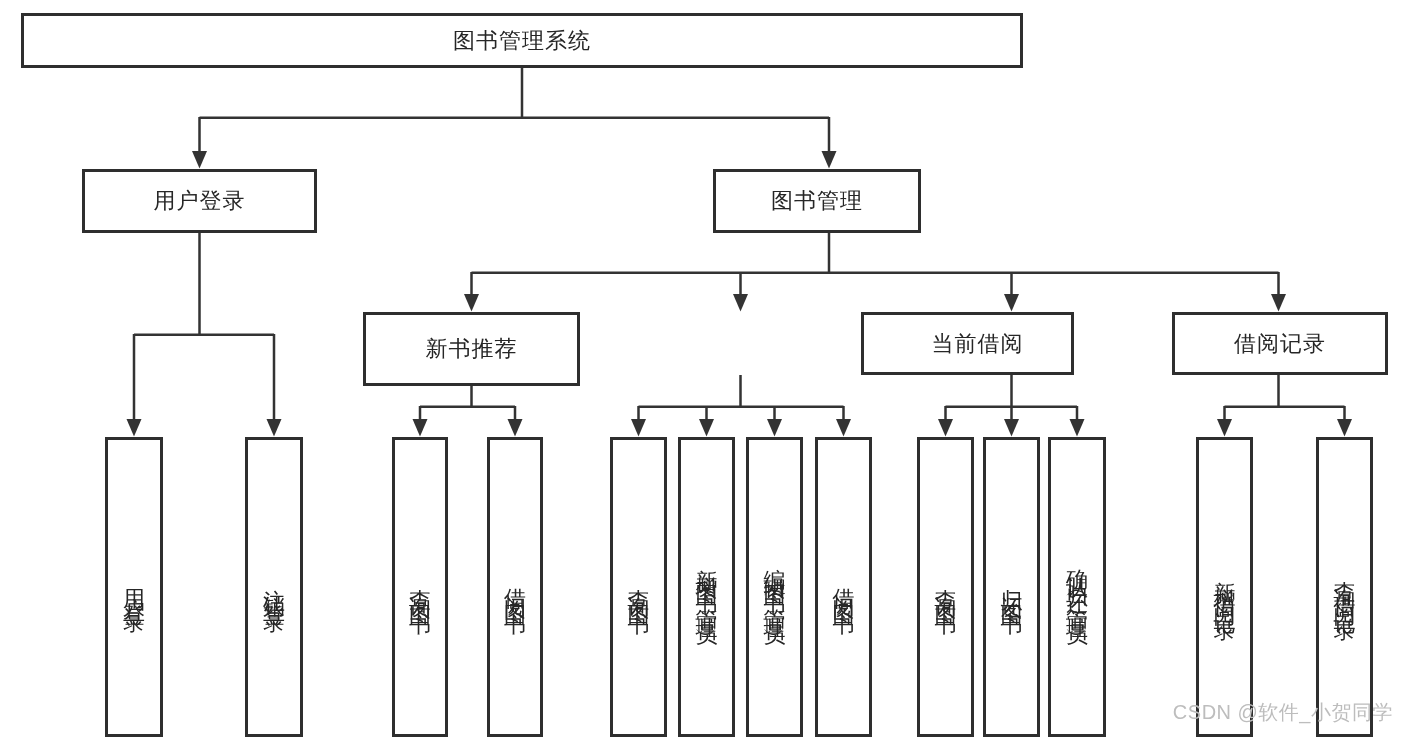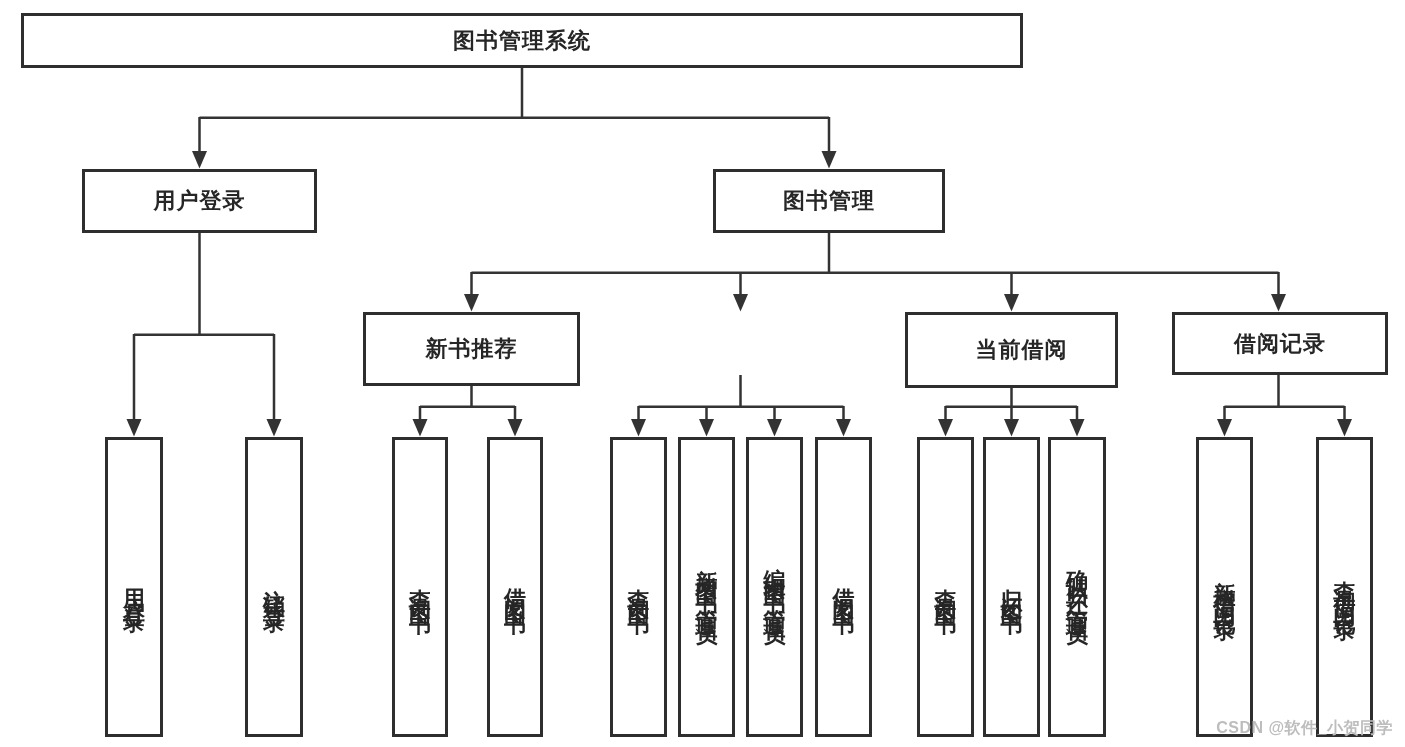--- a/index.html
+++ b/index.html
@@ -3,21 +3,20 @@
 <meta charset="utf-8">
 <style>
   html, body { margin: 0; padding: 0; background: #ffffff; }
   .canvas {
     position: relative;
     width: 1405px;
     height: 747px;
     background: #ffffff;
     font-family: "Liberation Sans", sans-serif;
     overflow: hidden;
-    font-weight: bold;
   }
   .connectors {
     position: absolute;
     left: 0; top: 0;
     width: 1405px; height: 747px;
     z-index: 1;
   }
   .hbox {
     position: absolute;
     box-sizing: border-box;
@@ -45,22 +44,22 @@
     text-orientation: mixed;
     font-size: 22px;
     line-height: 1;
     letter-spacing: 8px;
     color: #262626;
     z-index: 2;
   }
   .watermark {
     position: absolute;
     right: 12px;
-    bottom: 8px;
-    font-size: 16px;
+    bottom: 21px;
+    font-size: 20px;
     color: #bdbdbd;
     letter-spacing: 0.5px;
     z-index: 5;
     white-space: nowrap;
   }
 </style>
 </head>
 <body>
 
 <div class="canvas">
@@ -107,24 +106,24 @@
       <polygon points="1004,419 1019,419 1011.5,436.5"></polygon>
       <polygon points="1069.5,419 1084.5,419 1077,436.5"></polygon>
       <polygon points="1217,419 1232,419 1224.5,436.5"></polygon>
       <polygon points="1337,419 1352,419 1344.5,436.5"></polygon>
     </g>
   </svg>
 
   <div class="hbox" style="left:21px; top:13px; width:1002px; height:55px;">图书管理系统</div>
 
   <div class="hbox" style="left:82px; top:169px; width:235px; height:64px;">用户登录</div>
-  <div class="hbox" style="left:713px; top:169px; width:232px; height:64px;">图书管理</div>
+  <div class="hbox" style="left:713px; top:169px; width:208px; height:64px;">图书管理</div>
 
   <div class="hbox" style="left:363px; top:312px; width:217px; height:74px;">新书推荐</div>
-  <div class="hbox" style="left:905px; top:312px; width:213px; height:76px;padding-left:20px;">当前借阅</div>
+  <div class="hbox" style="left:861px; top:312px; width:213px; height:63px;padding-left:20px;">当前借阅</div>
   <div class="hbox" style="left:1172px; top:312px; width:216px; height:63px;">借阅记录</div>
 
   <div class="vbox" style="left:105px; width:58px;">用户登录</div>
   <div class="vbox" style="left:245px; width:58px;">注销登录</div>
 
   <div class="vbox" style="left:392px; width:56px;">查询图书</div>
   <div class="vbox" style="left:487px; width:56px;">借阅图书</div>
 
   <div class="vbox" style="left:610px; width:57px;">查询图书</div>
   <div class="vbox" style="left:678px; width:57px;">新增图书（管理员）</div>

